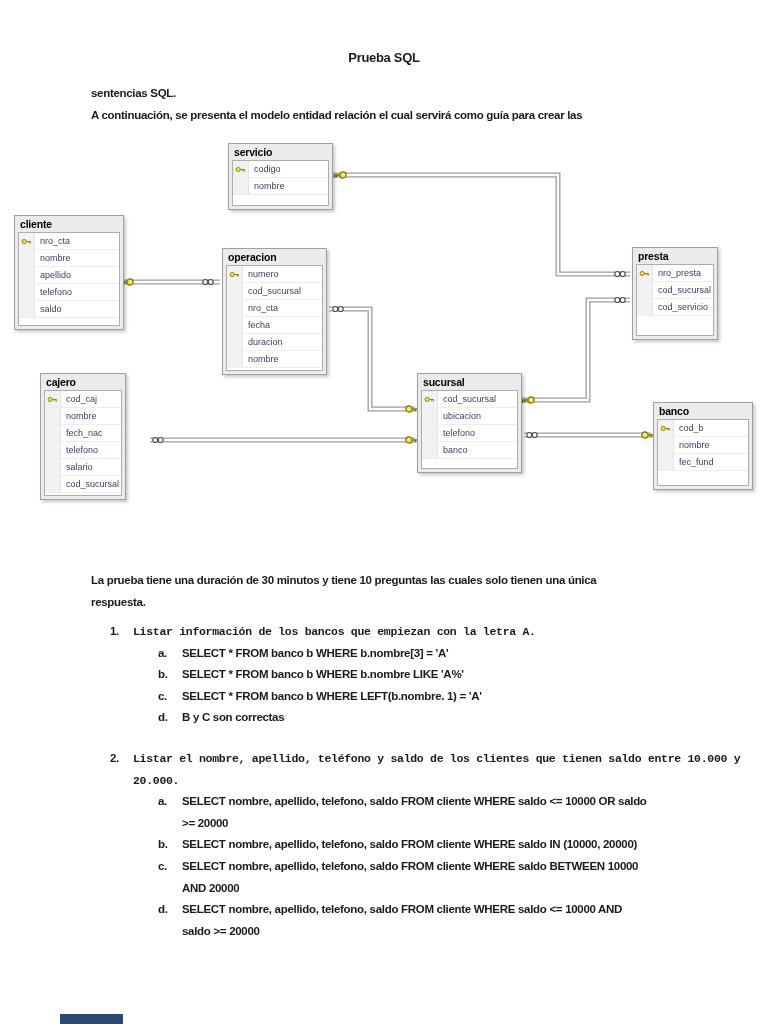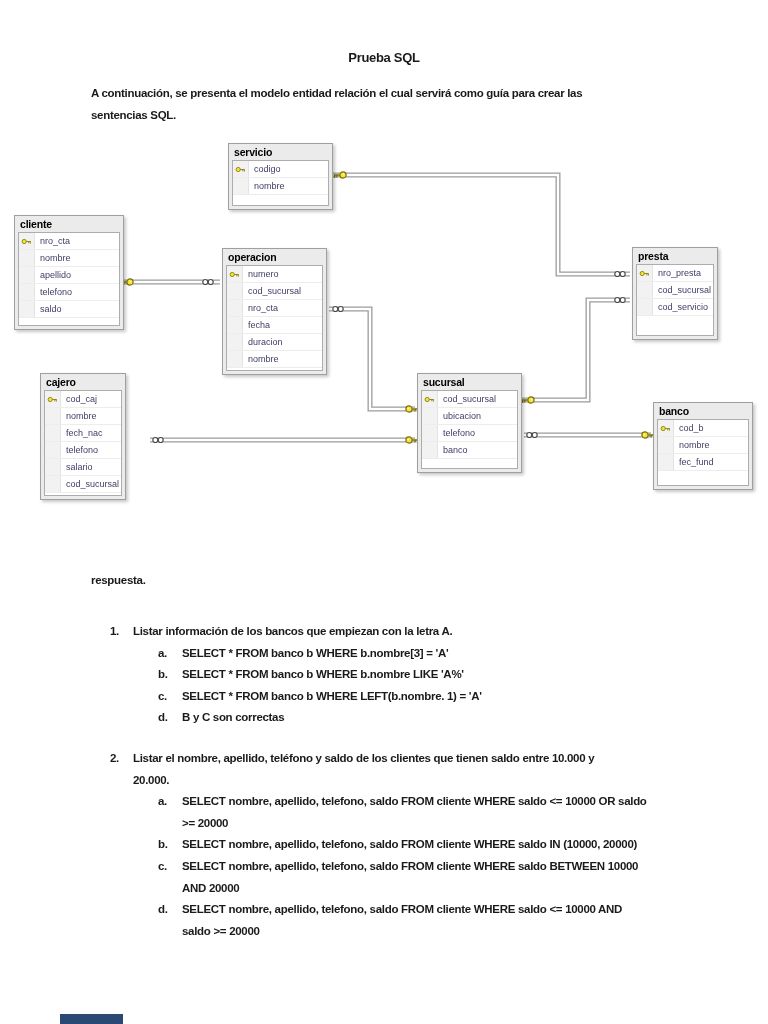--- a/index.html
+++ b/index.html
@@ -14,21 +14,21 @@
   }
   .para{position:absolute;left:91px;font-size:11.5px;font-weight:bold;letter-spacing:-0.3px;line-height:21.6px;}
   .para .line{display:block;white-space:nowrap;}
   .intro{top:83px;}
   .duration{top:570px;}
   .question{position:absolute;left:110px;width:600px;font-size:11.5px;font-weight:bold;letter-spacing:-0.3px;line-height:21.6px;}
   .q1{top:621px;}
   .q2{top:748px;}
   .q-head{display:flex;}
   .q-num{width:23px;flex:0 0 23px;}
-  .q-text .line{display:block;white-space:nowrap;}
+  .q-text .line{display:block;white-space:nowrap;font-family:Liberation Mono, monospace;}
   .options{margin-left:48px;}
   .option{display:flex;}
   .opt-letter{width:24px;flex:0 0 24px;}
   .opt-text .line{display:block;white-space:nowrap;}
   
   .wires{position:absolute;left:0;top:0;z-index:1;}
   .w-out{fill:none;stroke:#9b9b9b;stroke-width:5;}
   .w-in{fill:none;stroke:#ffffff;stroke-width:2.4;}
   .ertable{
     position:absolute;z-index:2;box-sizing:border-box;
@@ -53,22 +53,22 @@
   .bottom-bar{position:absolute;left:60px;top:1014px;width:63px;height:10px;background:#2a4a74;}
 </style>
 </head>
 <body>
 
 <div class="page">
 
   <div class="doc-title">Prueba SQL</div>
 
   <div class="para intro">
+    <span class="line">sentencias SQL.</span>
     <span class="line">A continuación, se presenta el modelo entidad relación el cual servirá como guía para crear las</span>
-    <span class="line">sentencias SQL.</span>
   </div>
 
   <svg class="wires" width="768" height="1024">
     <defs>
       <g id="ic-key">
         <path d="M-2.2 0 H-8.4 M-5.2 0 V2.4 M-7.4 0 V2.9" stroke="#7a6e00" stroke-width="1.3" fill="none"></path>
         <circle cx="1" cy="0" r="3.1" fill="#f5e23d" stroke="#7a6e00" stroke-width="1.2"></circle>
         <circle cx="1.6" cy="-0.6" r="0.9" fill="#fdf6b0"></circle>
       </g>
       <g id="ic-inf">
@@ -308,20 +308,21 @@
           <span class="fn">nombre</span>
         </div>
       <div class="erow">
           <span class="ic"></span>
           <span class="fn">fec_fund</span>
         </div>
     </div>
   </div>
 
   <div class="para duration">
+    <span class="line">La prueba tiene una duración de 30 minutos y tiene 10 preguntas las cuales solo tienen una única</span>
     <span class="line">respuesta.</span>
   </div>
 
   <div class="question q1">
     <div class="q-head">
       <span class="q-num">1.</span>
       <span class="q-text">
         <span class="line">Listar información de los bancos que empiezan con la letra A.</span>
       </span>
     </div>

